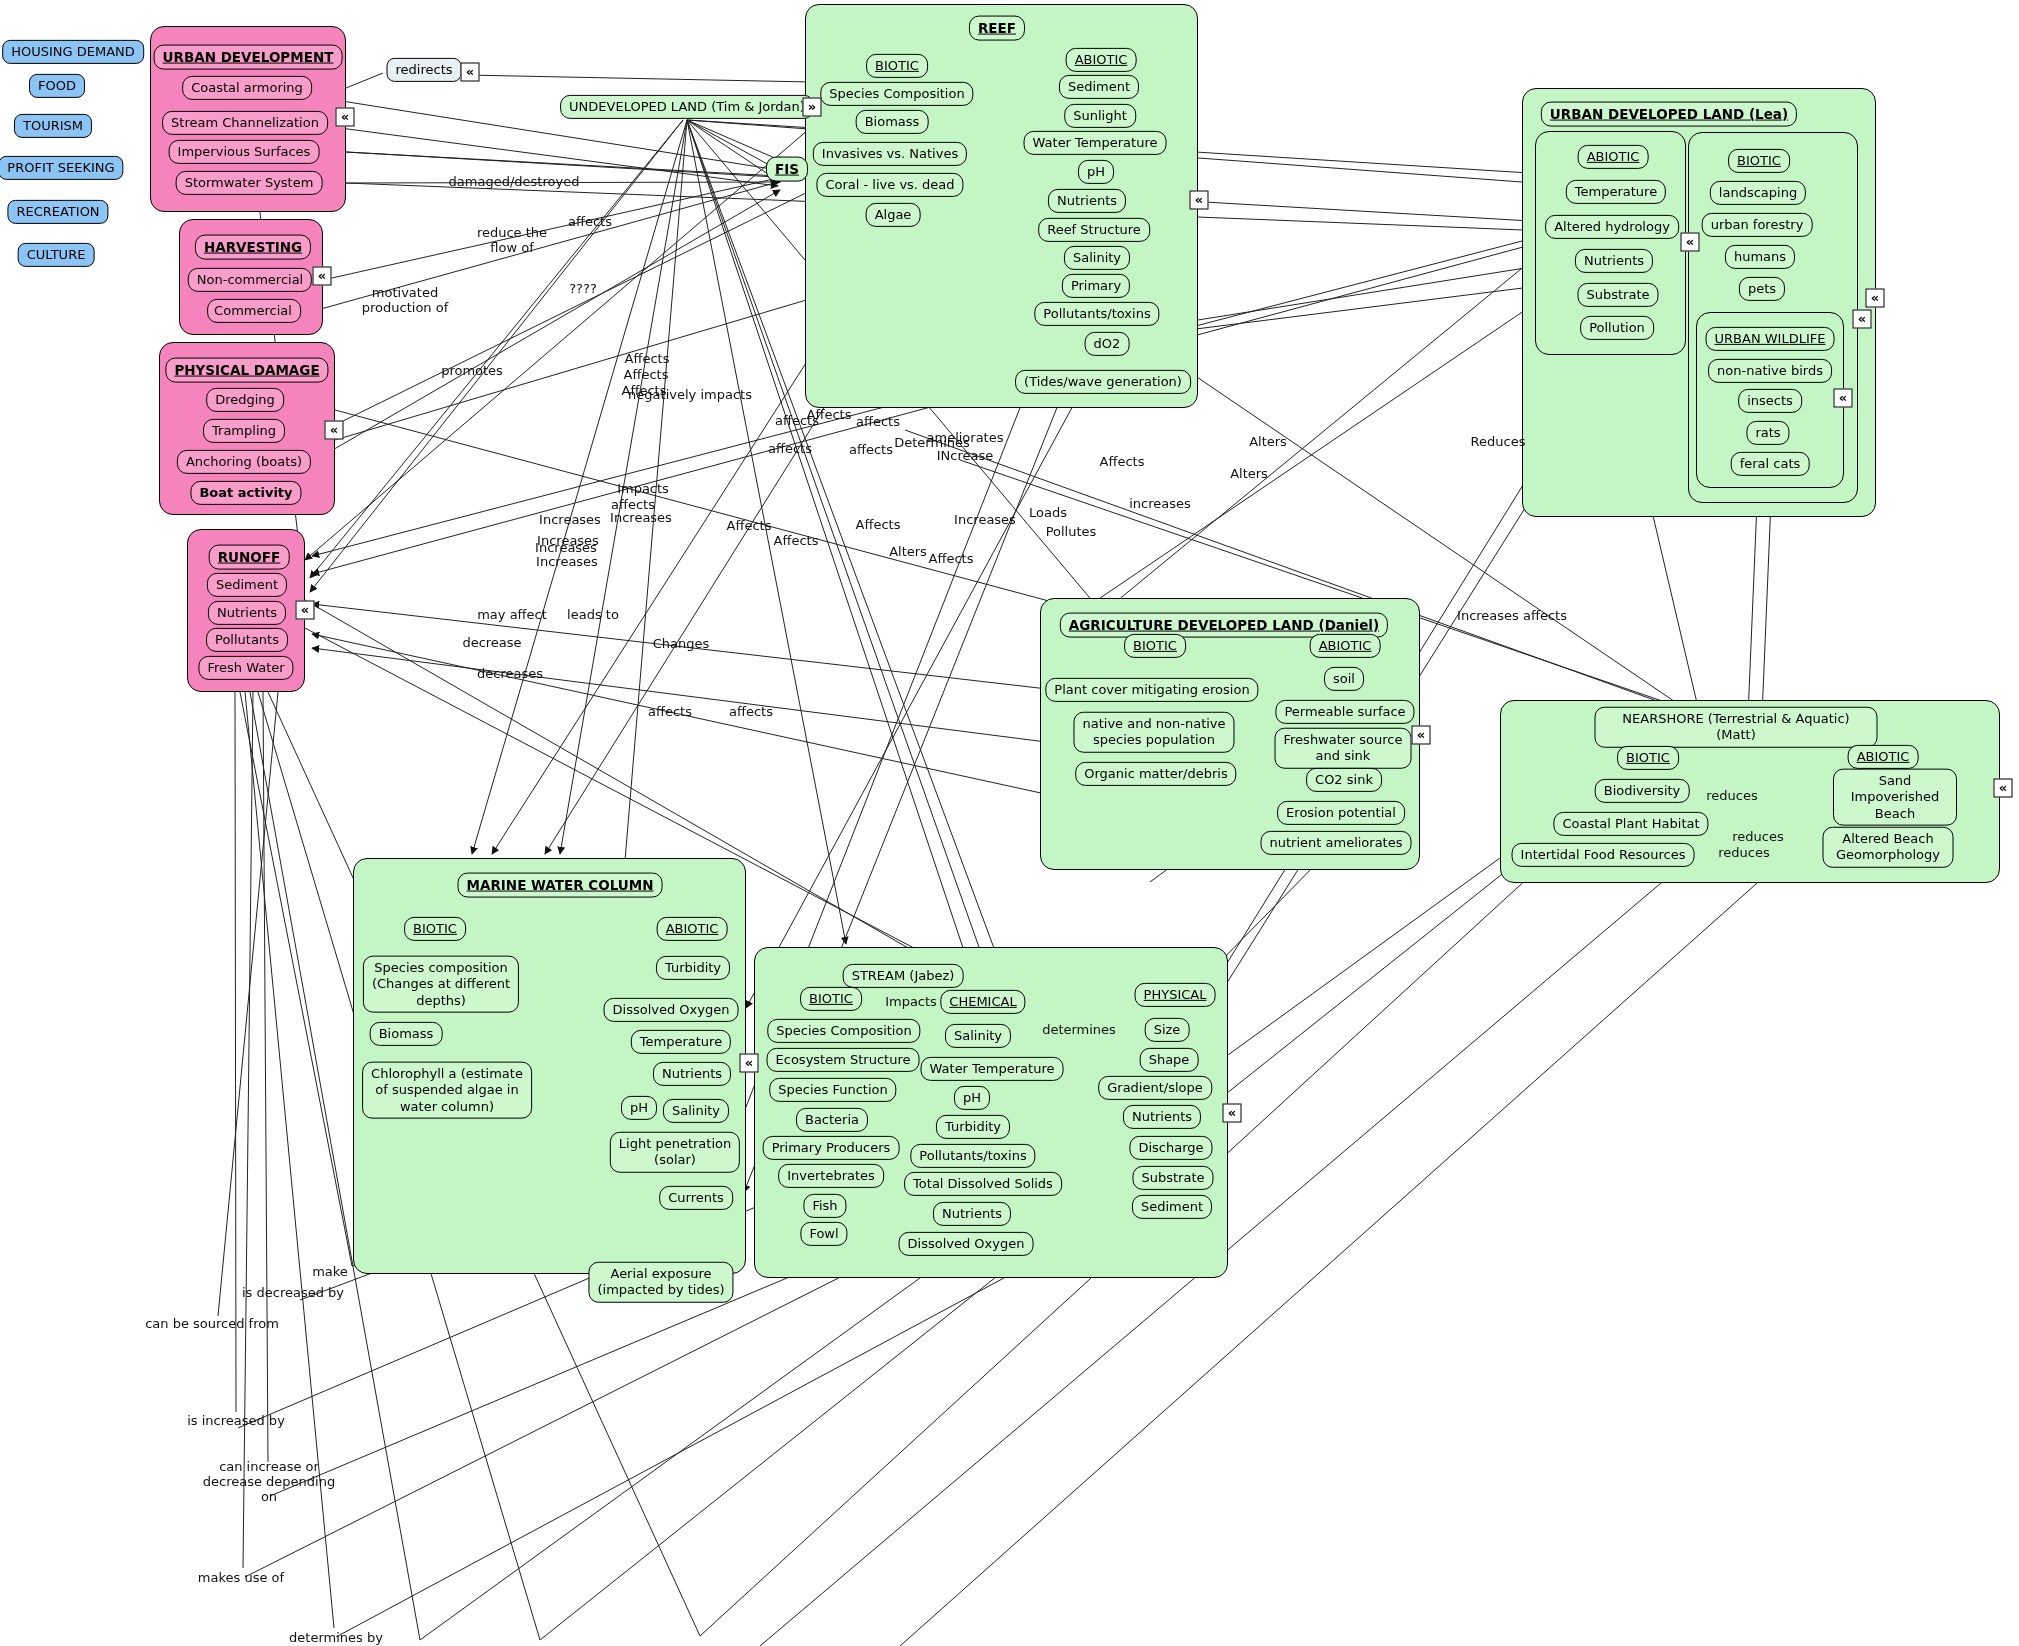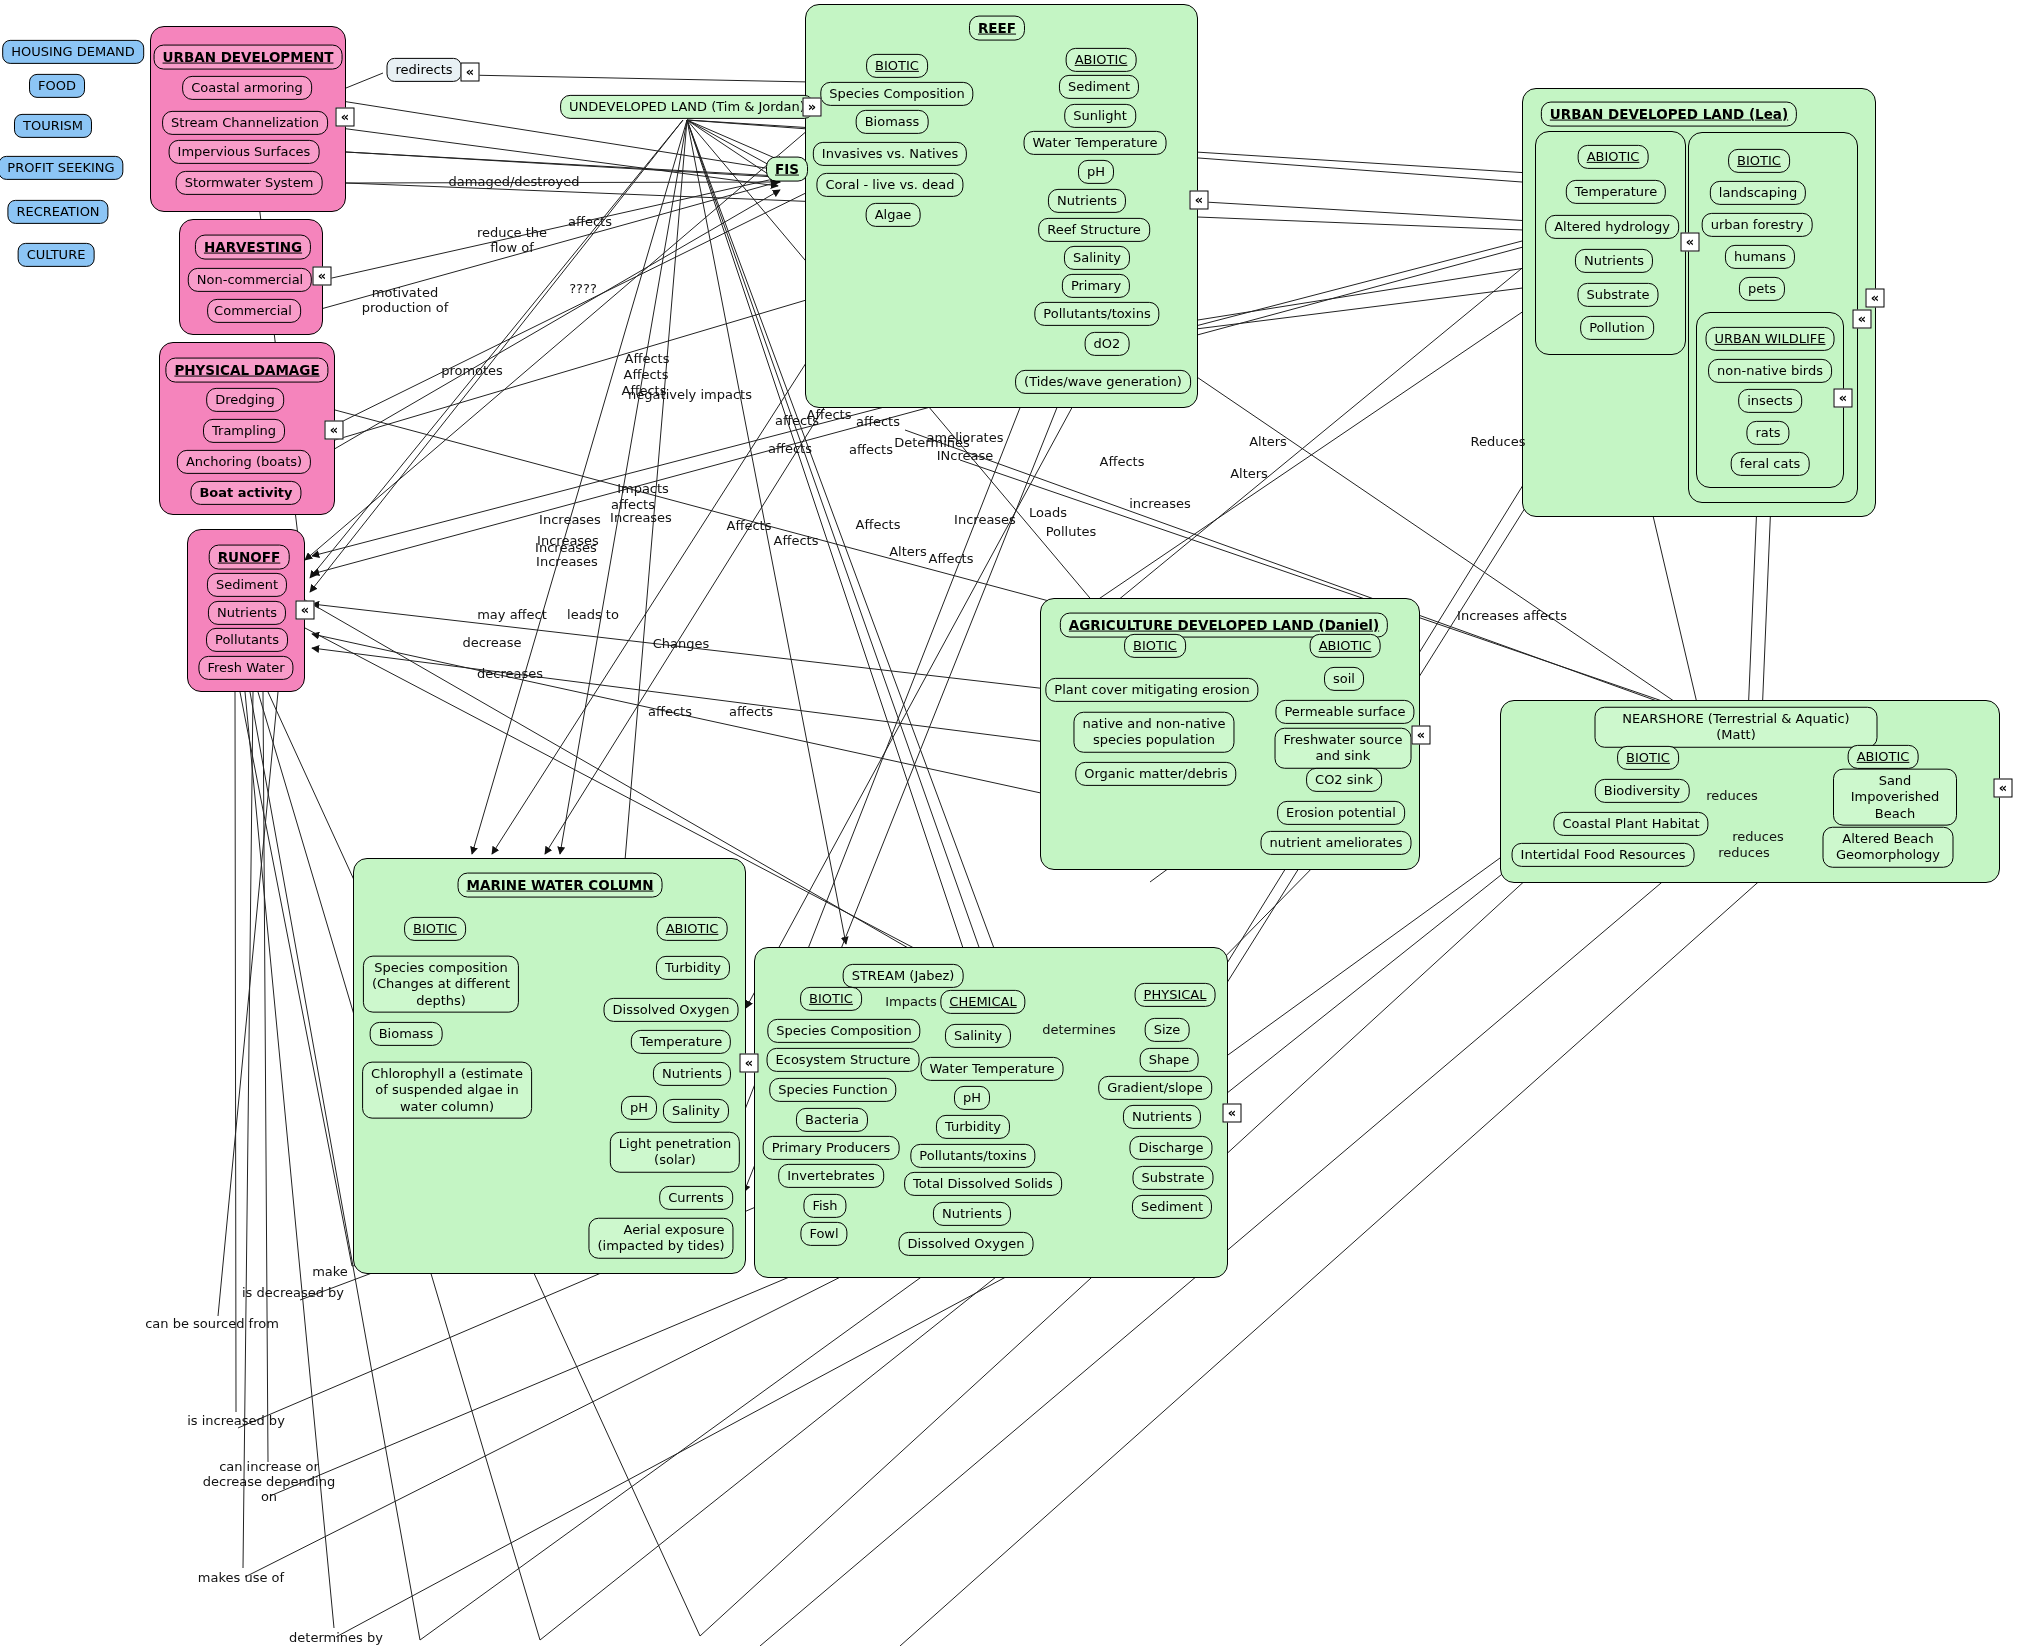--- a/index.html
+++ b/index.html
@@ -241,21 +241,21 @@
       <div class="node green u" style="left: 692px; top: 929px;">ABIOTIC</div>
       <div class="node green" style="left: 693px; top: 968px;">Turbidity</div>
       <div class="node green" style="left: 671px; top: 1010px;">Dissolved Oxygen</div>
       <div class="node green" style="left: 681px; top: 1042px;">Temperature</div>
       <div class="node green" style="left: 692px; top: 1074px;">Nutrients</div>
       <div class="node green" style="left: 639px; top: 1108px;">pH</div>
       <div class="node green" style="left: 696px; top: 1111px;">Salinity</div>
       <div class="node green" style="left: 675px; top: 1152px;">Light penetration
 (solar)</div>
       <div class="node green" style="left: 696px; top: 1198px;">Currents</div>
-      <div class="node green" style="left: 661px; top: 1238px; text-align: right;">Aerial exposure
+      <div class="node green" style="left: 661px; top: 1282px;">Aerial exposure
 (impacted by tides)</div>
       <div class="node green" style="left: 903px; top: 976px;">STREAM (Jabez)</div>
       <div class="node green u" style="left: 831px; top: 999px;">BIOTIC</div>
       <div class="node green u" style="left: 983px; top: 1002px;">CHEMICAL</div>
       <div class="node green u" style="left: 1175px; top: 995px;">PHYSICAL</div>
       <div class="node green" style="left: 844px; top: 1031px;">Species Composition</div>
       <div class="node green" style="left: 843px; top: 1060px;">Ecosystem Structure</div>
       <div class="node green" style="left: 833px; top: 1090px;">Species Function</div>
       <div class="node green" style="left: 832px; top: 1120px;">Bacteria</div>
       <div class="node green" style="left: 831px; top: 1148px;">Primary Producers</div>

